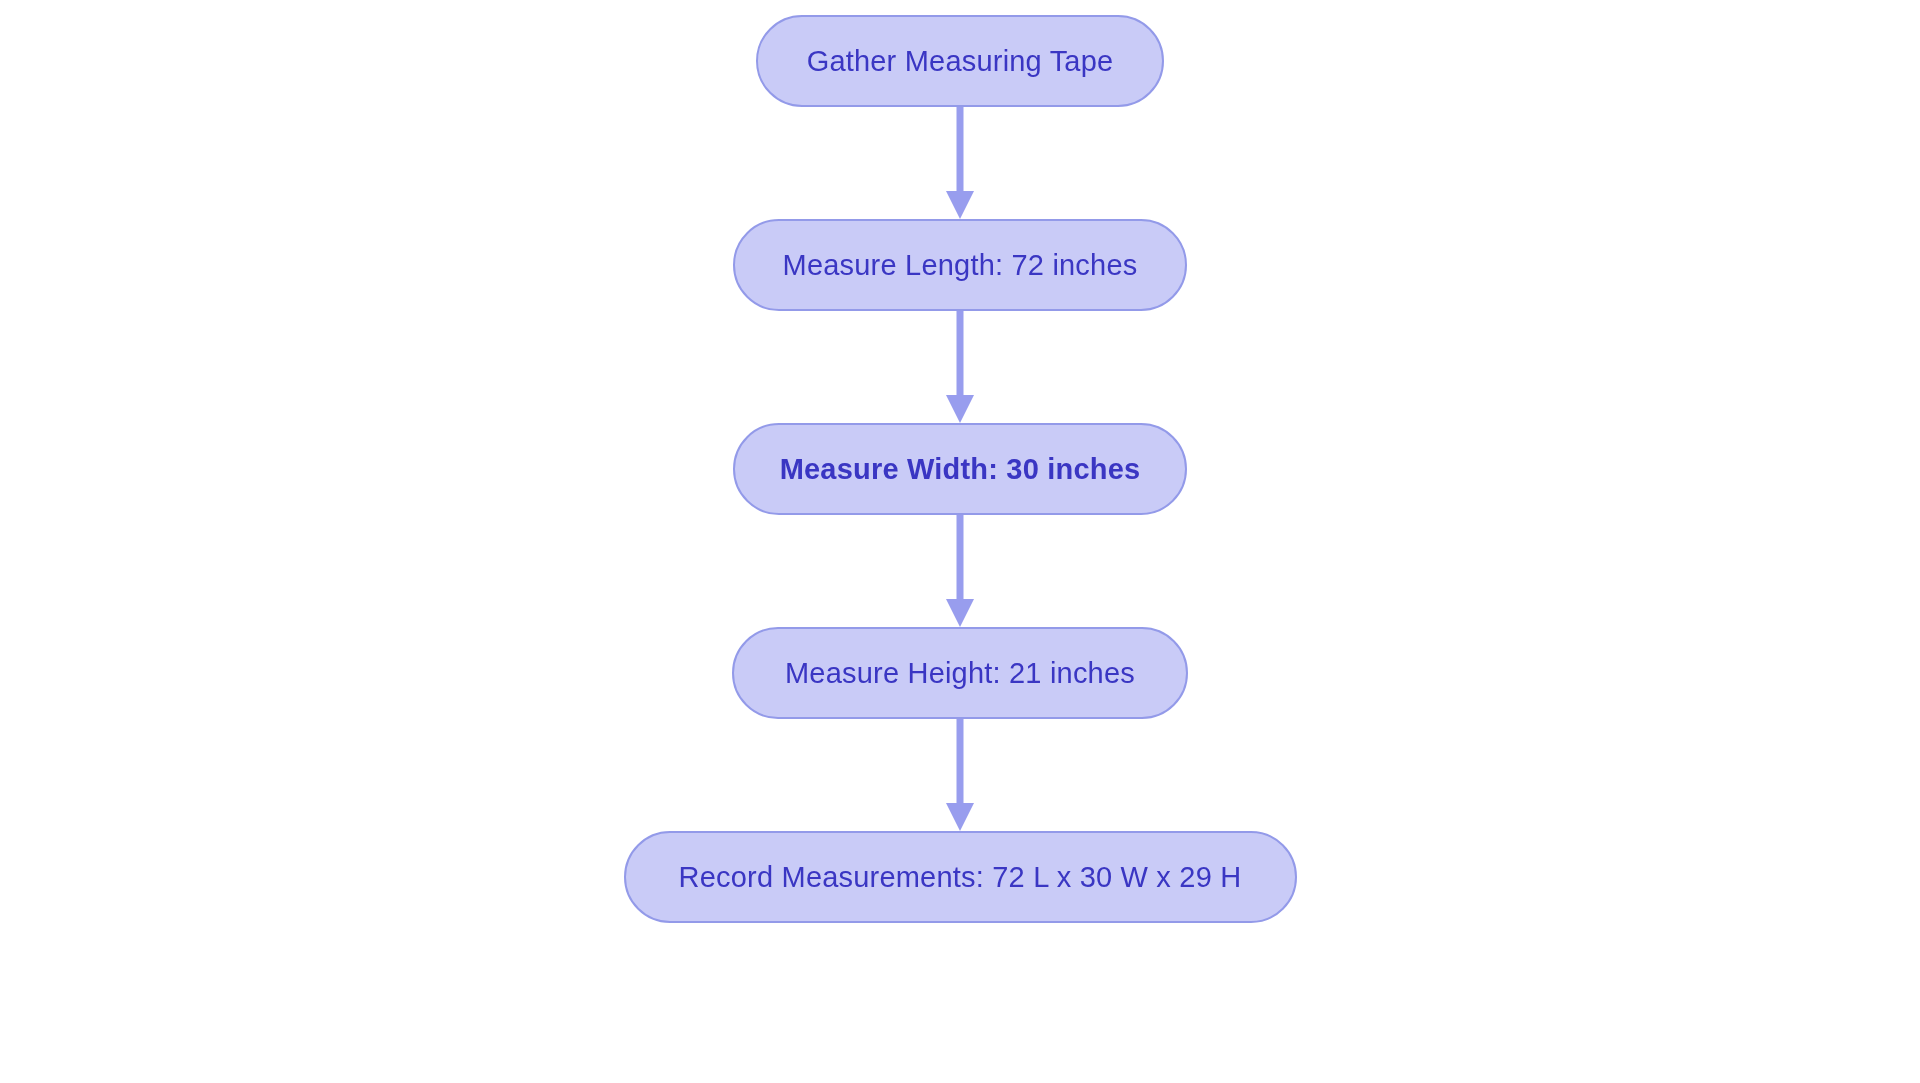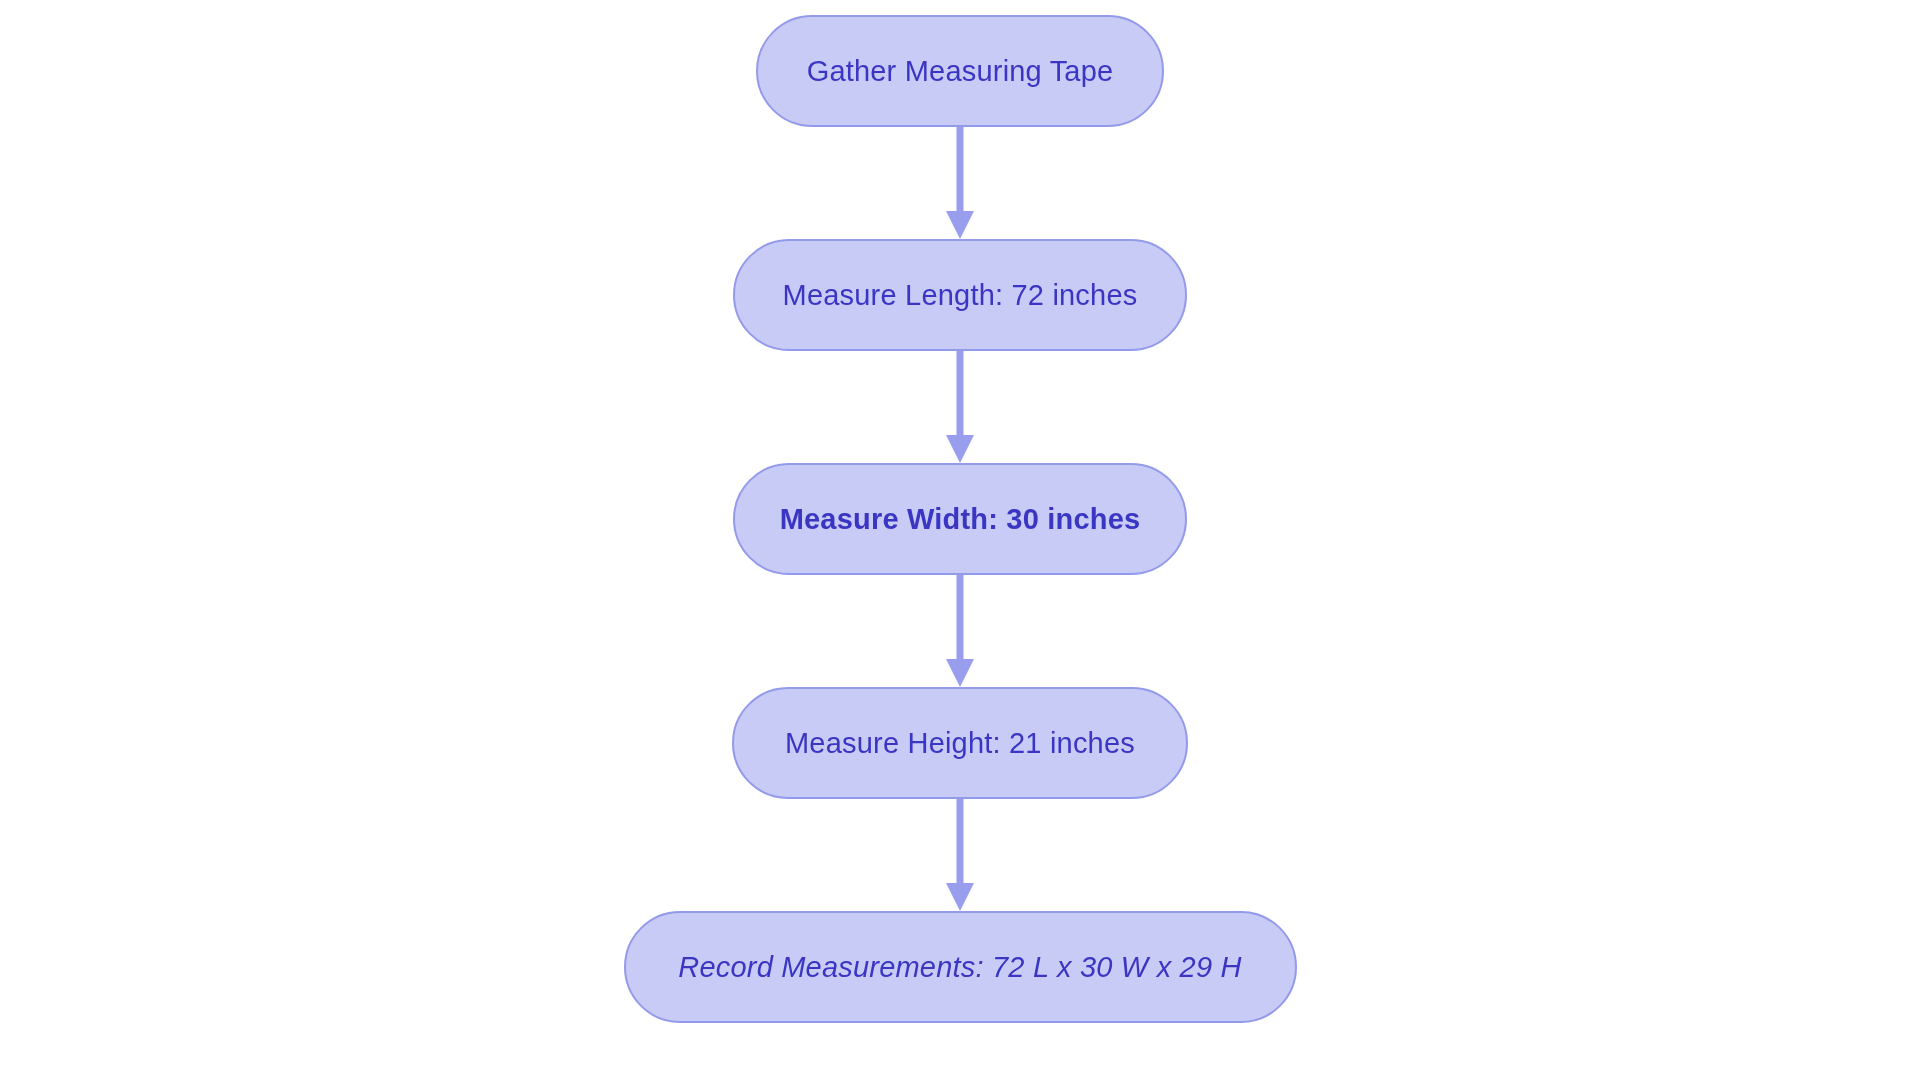--- a/index.html
+++ b/index.html
@@ -21,40 +21,40 @@
   .canvas {
     position: relative;
     width: 1920px;
     height: 1083px;
     display: flex;
     flex-direction: column;
     align-items: center;
     padding-top: 15px;
   }
   .node {
-    height: 112px;
+    height: 92px;
     border-radius: 60px;
     background: var(--node-fill);
     border: 2px solid var(--node-border);
     color: var(--node-text);
     font-size: 29px;
     font-weight: 500;
     letter-spacing: 0.2px;
     display: flex;
     align-items: center;
     justify-content: center;
     padding: 0 45px;
     white-space: nowrap;
     flex: 0 0 auto;
   }
   .node-0 { min-width: 408px; }
   .node-1 { min-width: 454px; }
   .node-2 { min-width: 447px; font-weight: bold; }
   .node-3 { min-width: 456px; }
-  .node-4 { min-width: 673px; font-style: italic; }
+  .node-4 { min-width: 673px; }
   .edge {
     flex: 0 0 auto;
     width: 32px;
     height: 112px;
     display: block;
   }
   .edge .stem { fill: var(--arrow); }
   .edge .head { fill: var(--arrow); }
 </style>
 </head>

